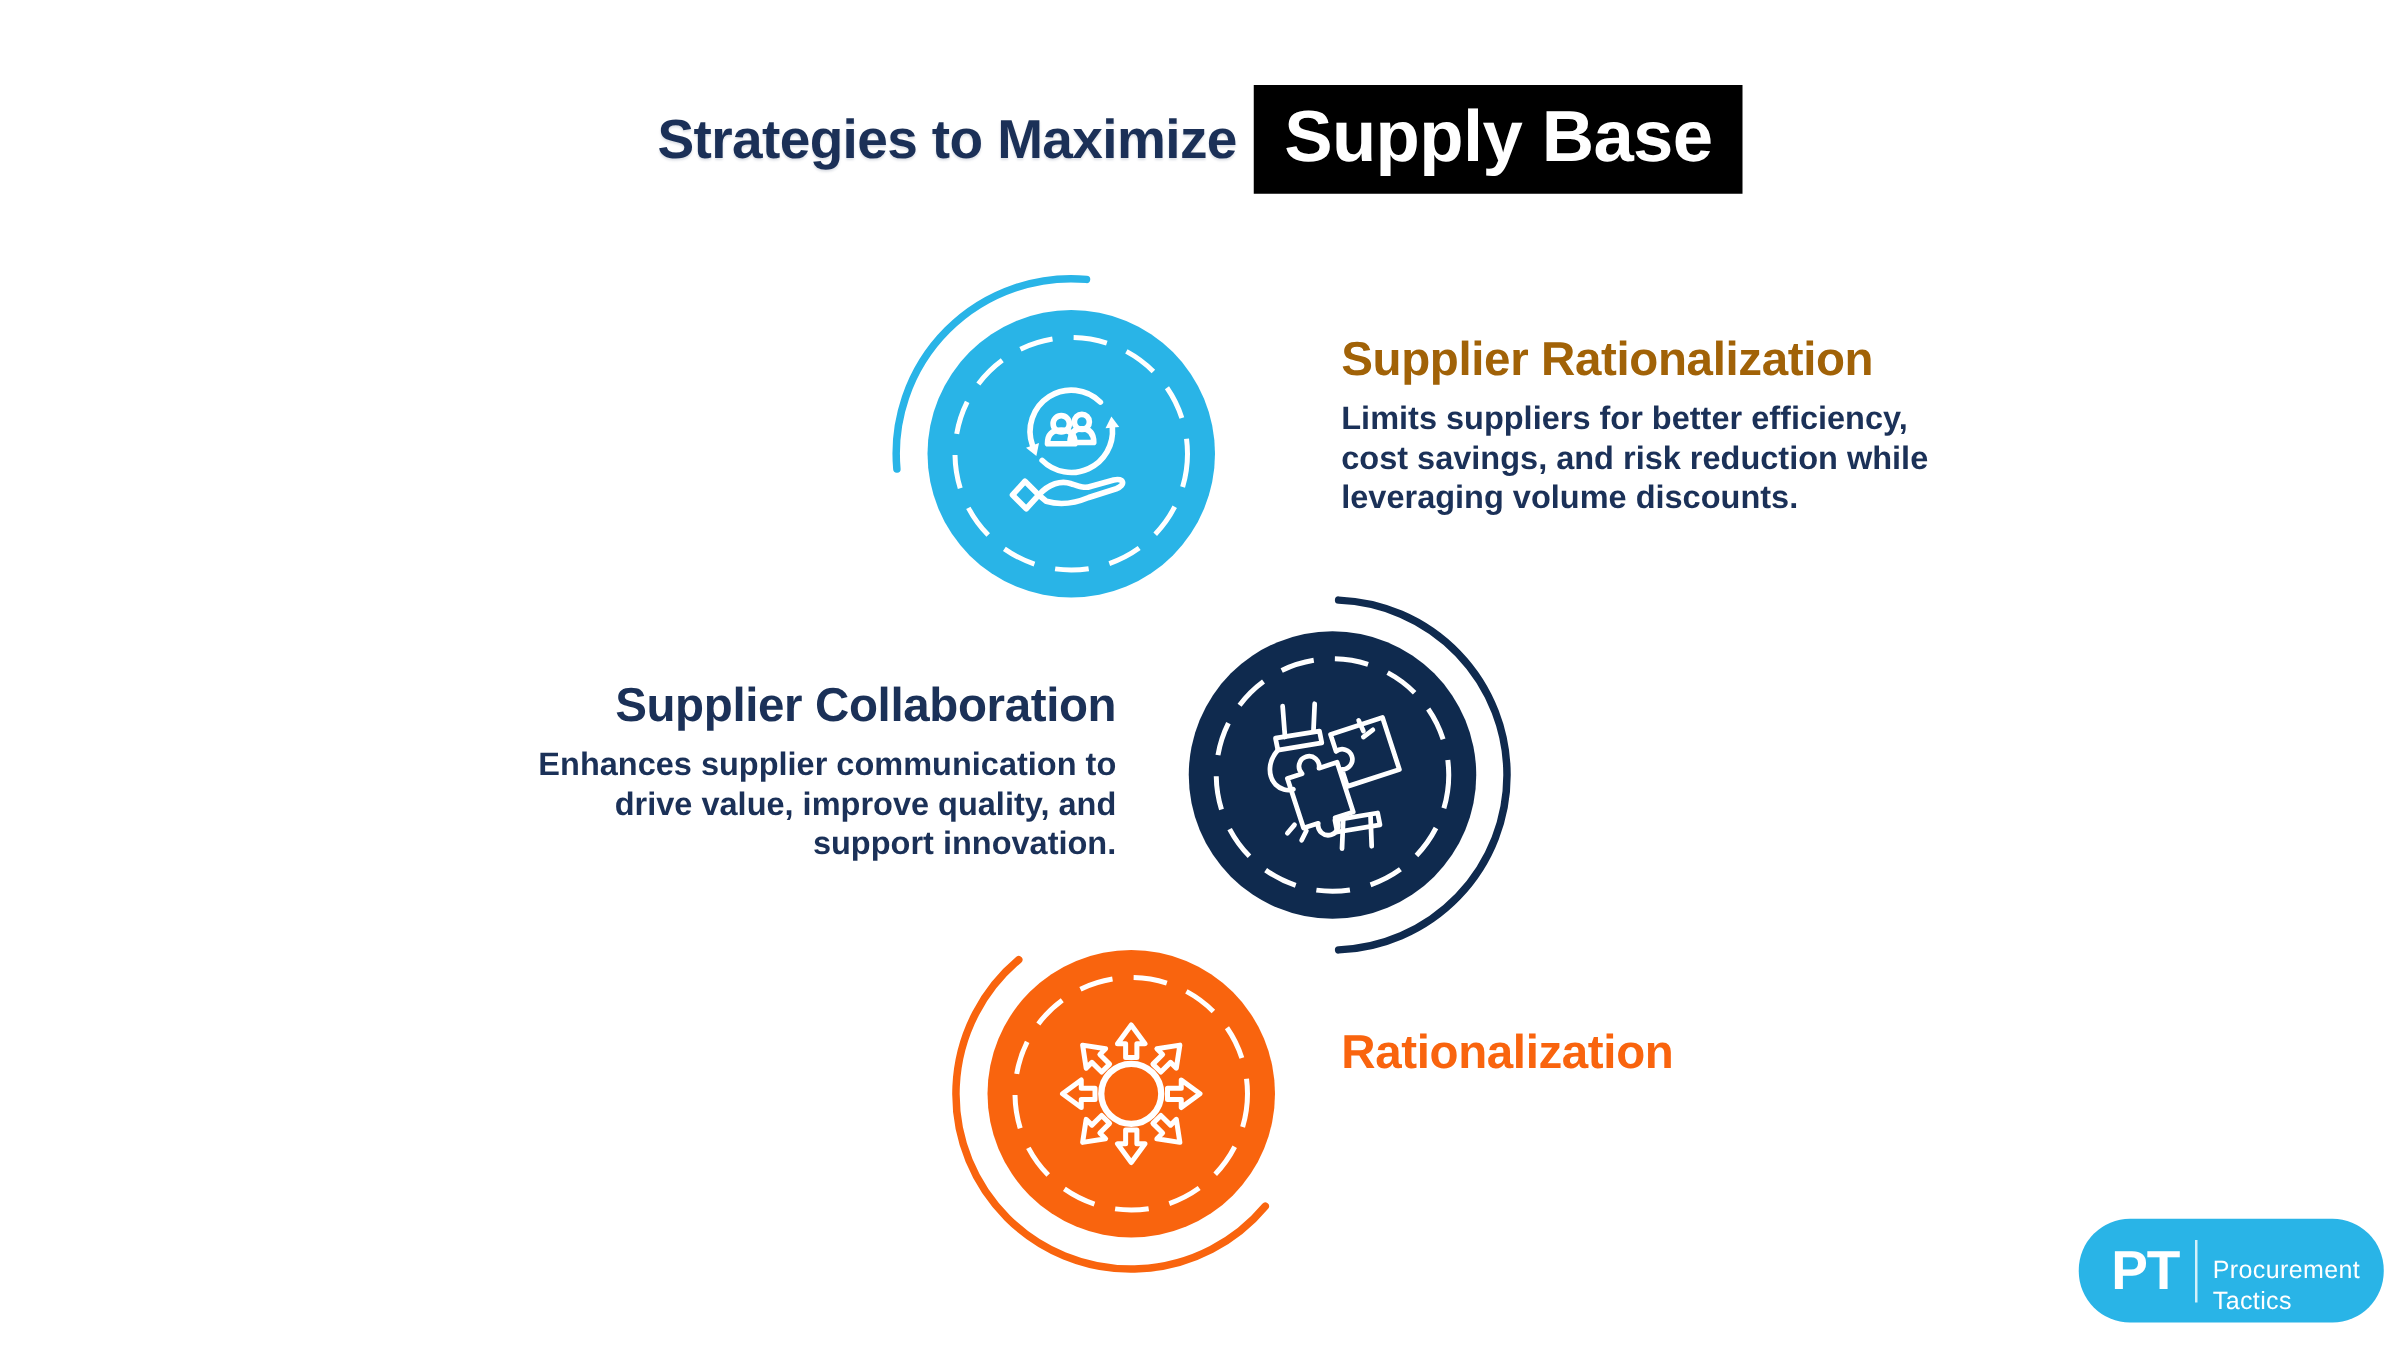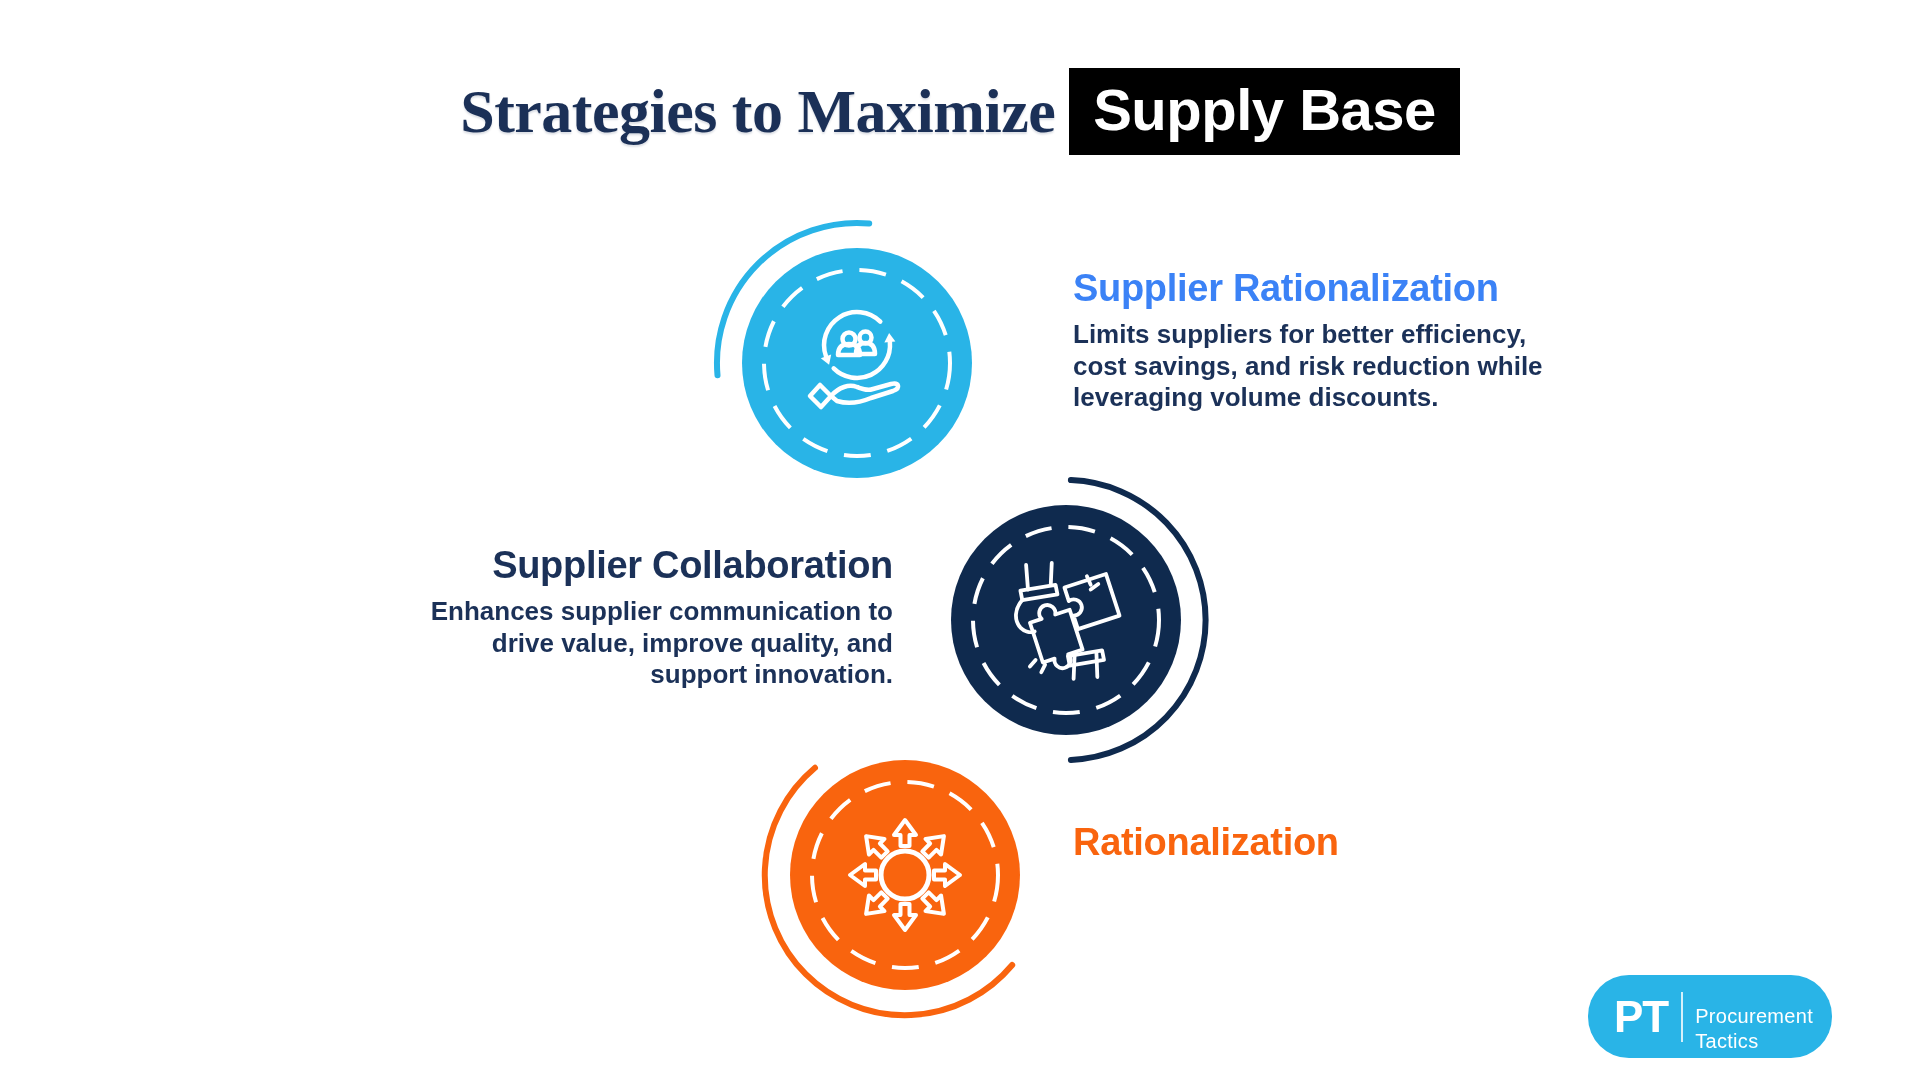--- a/index.html
+++ b/index.html
@@ -14,27 +14,26 @@
 
   
   .title-row {
     position: absolute;
     top: 68px; left: 0; right: 0;
     display: flex;
     justify-content: center;
     align-items: center;
   }
   .title-plain {
-    font-size: 62px;
+    font-size: 44px;
     font-weight: 800;
     color: #1b3057;
     letter-spacing: -0.5px;
     text-shadow: 0 2px 2px rgba(20,40,80,0.15);
     white-space: nowrap;
-    font-family: Liberation Serif, serif;
   }
   .title-highlight {
     margin-left: 14px;
     background: #000000;
     color: #ffffff;
     font-size: 58px;
     font-weight: 800;
     letter-spacing: -0.5px;
     padding: 8px 24px 12px 24px;
     text-shadow: 0 3px 3px rgba(0,0,0,0.22);
@@ -53,36 +52,36 @@
   .tb-2 { left: 393px;  top: 543px; width: 500px; text-align: right; }
   .tb-3 { left: 1073px; top: 820px; width: 475px; text-align: left; }
 
   .item-heading {
     font-size: 38px;
     font-weight: 800;
     line-height: 1.18;
     letter-spacing: -0.3px;
     margin: 0 0 8px 0;
   }
-  .heading-blue   { color: #3b82f6; }
+  .heading-blue   { color: #a16207; }
   .heading-navy   { color: #1b3158; }
   .heading-orange { color: #f9640e; }
 
   .item-body {
     font-size: 26px;
     font-weight: 600;
     color: #1b3158;
     line-height: 1.22;
     margin: 0;
   }
 
   
   .logo {
     position: absolute;
-    left: 1588px; top: 975px;
+    left: 1663px; top: 975px;
     width: 244px; height: 83px;
     background: #29b4e7;
     border-radius: 41px 41px 41px 41px;
     display: flex;
     align-items: center;
     padding-left: 26px;
     box-sizing: border-box;
   }
   .logo-monogram {
     font-size: 44px;

